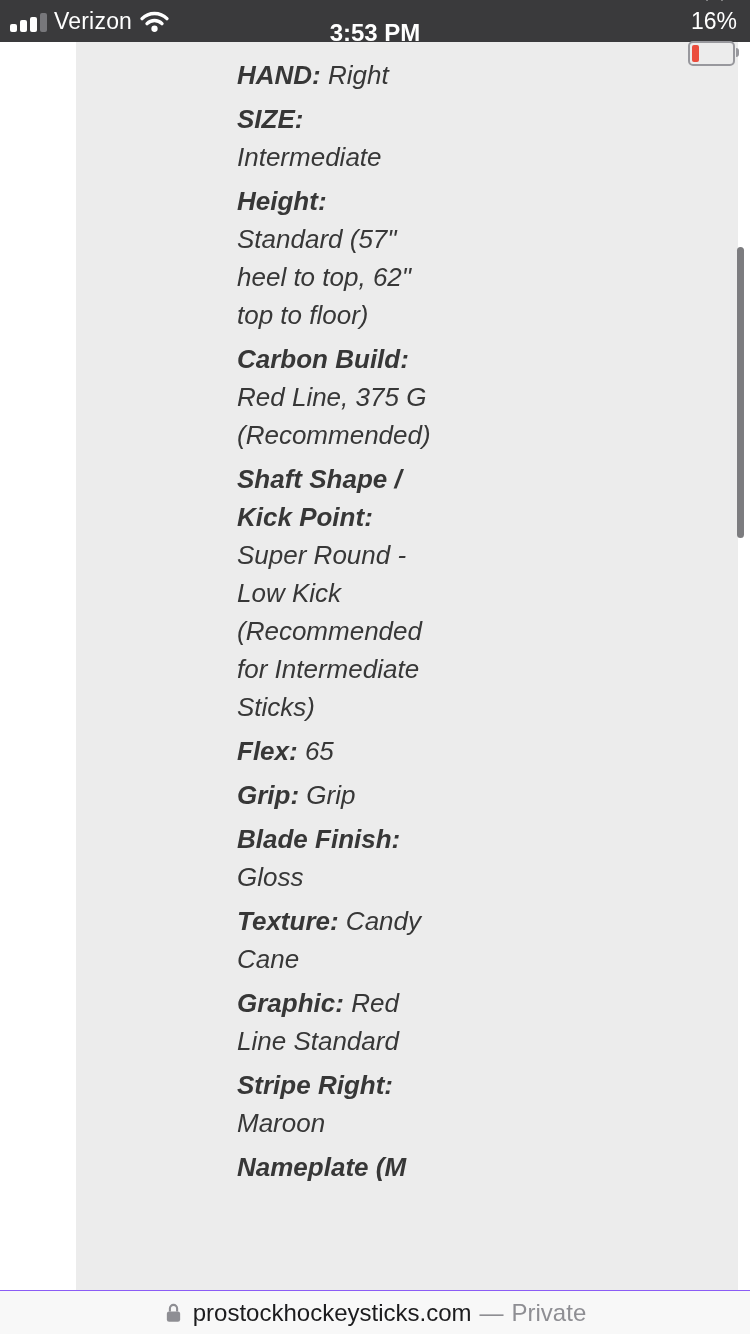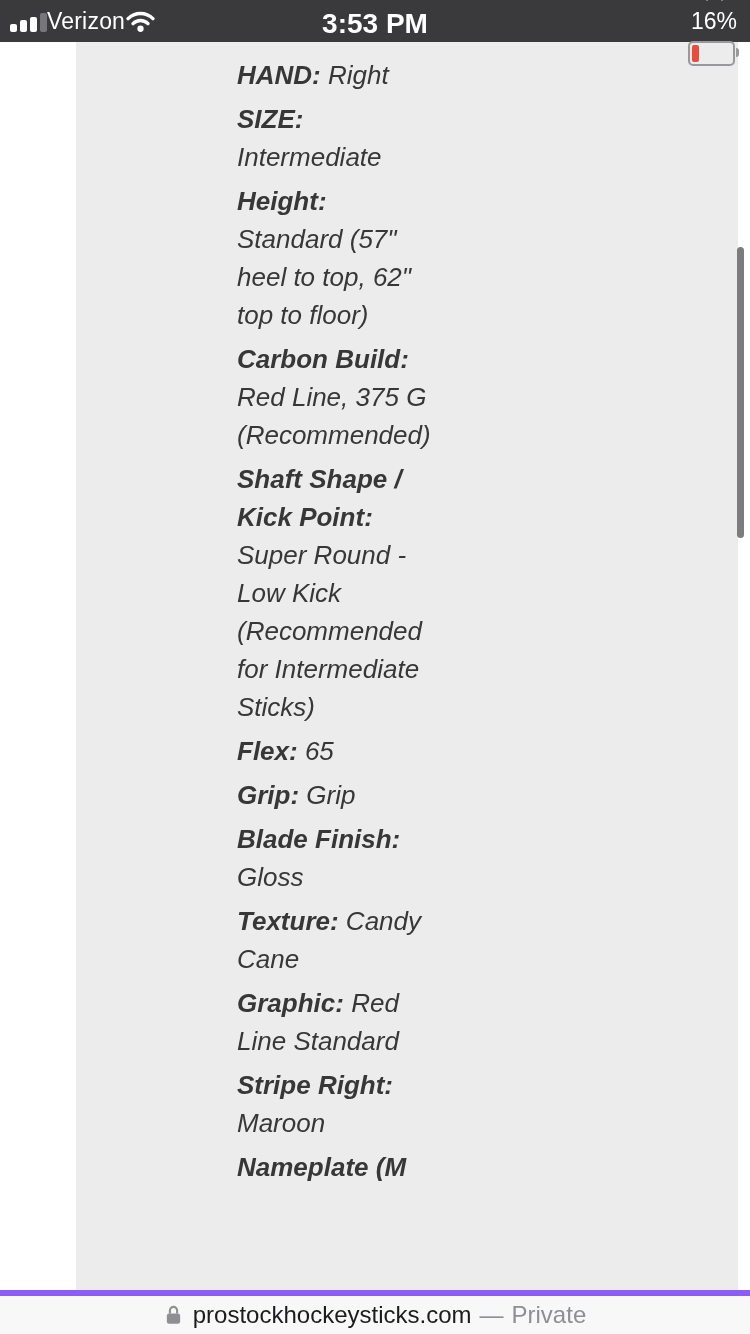--- a/index.html
+++ b/index.html
@@ -19,35 +19,35 @@
     top: 0; left: 0; right: 0;
     height: 42px;
     background: #3a3a3c;
     display: flex;
     align-items: center;
     padding: 0 10px;
     box-sizing: border-box;
     color: #ffffff;
     z-index: 30;
   }
-  .sb-left { display: flex; align-items: center; }
+  .sb-left { display: flex; align-items: center; gap: 7px; }
   .sig { display: flex; align-items: flex-end; gap: 3px; height: 20px; padding-top:2px; }
   .sig span { width: 7px; border-radius: 2px; background: #ffffff; display: block; }
   .sig .b1 { height: 8px; }
   .sig .b2 { height: 12px; }
   .sig .b3 { height: 15px; }
   .sig .b4 { height: 19px; background: #77777b; }
   .carrier { font-size: 23px; letter-spacing: 0.2px; }
   .sb-time {
     position: absolute;
-    left: 50%; top: 3px;
+    left: 50%; top: 12px;
     transform: translateX(-50%);
     height: 42px;
     display: flex; align-items: center;
-    font-size: 28px;
+    font-size: 24px;
     font-weight: 600;
   }
   .sb-right { margin-left: auto; display: flex; align-items: center; gap: 6px; flex-direction: column; }
   .pct { font-size: 23px; }
   .battery { position: relative; width: 43px; height: 21px; border: 2px solid #98989d; border-radius: 5px; margin-right: 5px; }
   .battery-fill { position: absolute; left: 2px; top: 2px; bottom: 2px; width: 7px; border-radius: 2px; }
   .battery-nub { position: absolute; right: -6px; top: 5px; width: 3px; height: 9px; background: #98989d; border-radius: 0 3px 3px 0; }
 
   
   .content {
@@ -81,21 +81,21 @@
     border-radius: 4px;
     z-index: 20;
   }
 
   
   .bottom-bar {
     position: absolute;
     left: 0; right: 0; bottom: 0;
     height: 44px;
     background: #f8f8f8;
-    border-top: 6px solid #8b5cf6;
+    border-top: 1px solid #8b5cf6;
     box-sizing: border-box;
     display: flex;
     align-items: center;
     justify-content: center;
     gap: 8px;
     z-index: 40;
     font-size: 24px;
   }
   .url-domain { color: #1c1c1e; }
   .url-sep, .url-private { color: #8e8e93; }

